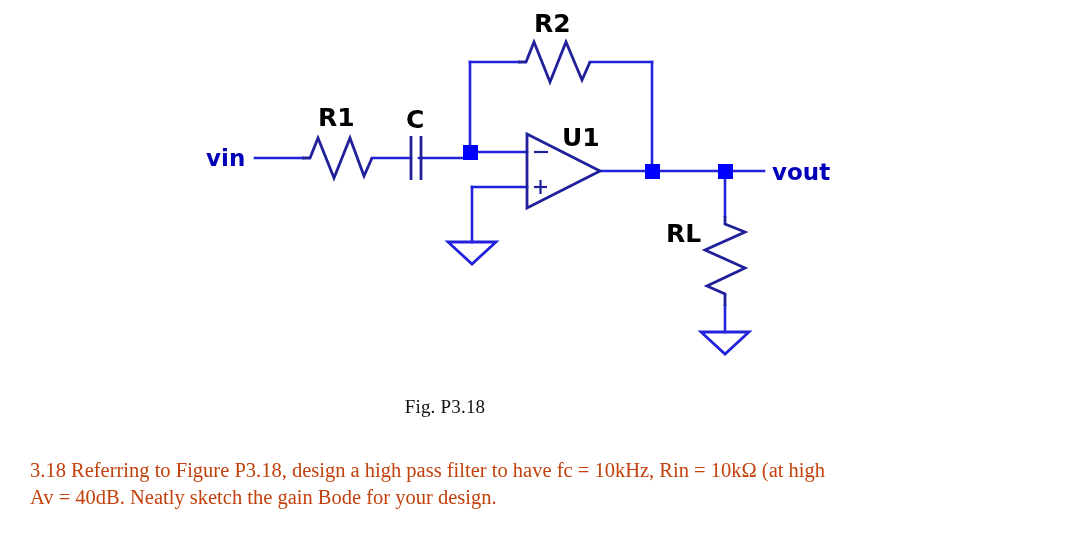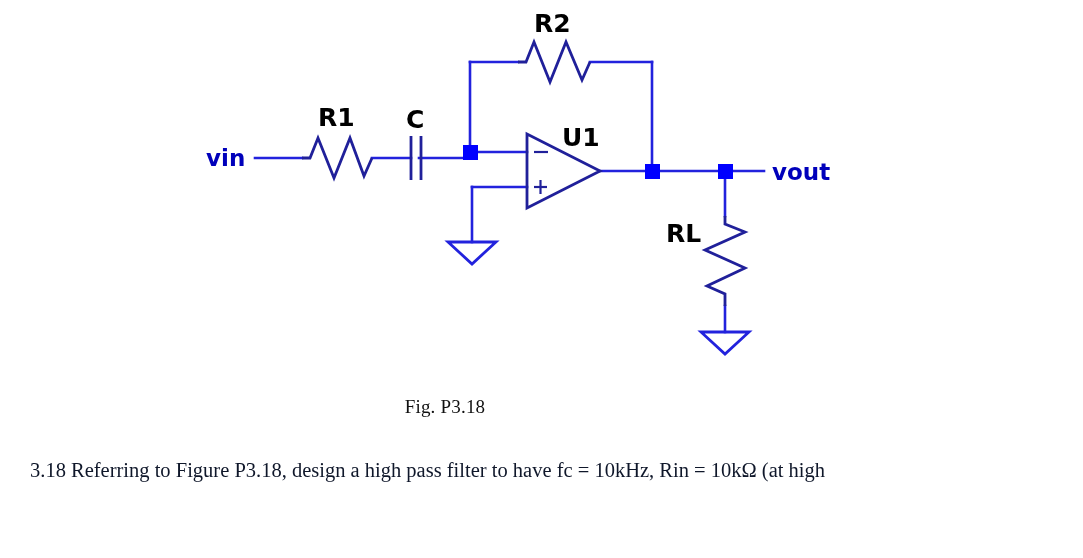--- a/index.html
+++ b/index.html
@@ -43,21 +43,21 @@
     letter-spacing: 0.2px;
   }
   #problem-text {
     position: absolute;
     left: 30px;
     top: 457px;
     width: 1025px;
     font-family: "Liberation Serif", serif;
     font-size: 20.5px;
     line-height: 1.33;
-    color: #0f172a;
+    color: #c2410c;
     text-align: justify;
     text-justify: inter-word;
   }
   #problem-text .line {
     display: block;
     white-space: nowrap;
   }
   #problem-text .line.j {
     display: block;
     text-align: justify;
@@ -145,15 +145,16 @@
       <text class="svg-label-dark" x="562" y="146" font-size="25" fill="#000000">U1</text>
 
       <text class="svg-label-dark" x="666" y="242" font-size="25" fill="#000000">RL</text>
     </svg>
 
     <div class="fig-caption">Fig. P3.18</div>
   </div>
 
   <div id="problem-text">
     <span class="line j">3.18 Referring to Figure P3.18, design a high pass filter to have fc = 10kHz, Rin = 10kΩ (at high</span>
+    <span class="line">Av = 40dB. Neatly sketch the gain Bode for your design.</span>
   </div>
 
 </div>
 
 </body></html>

